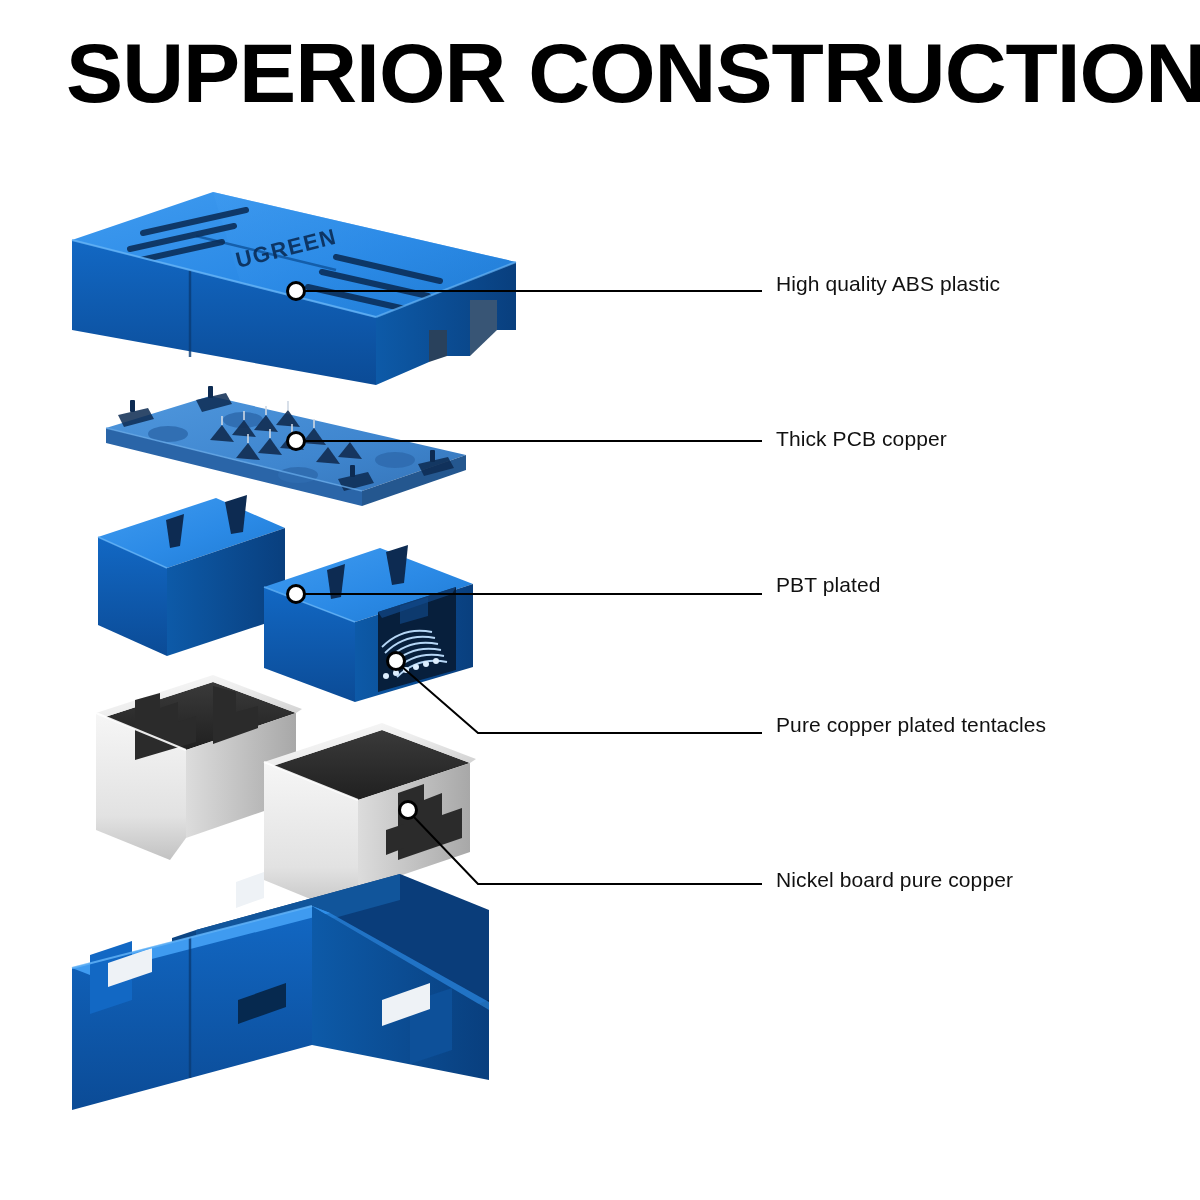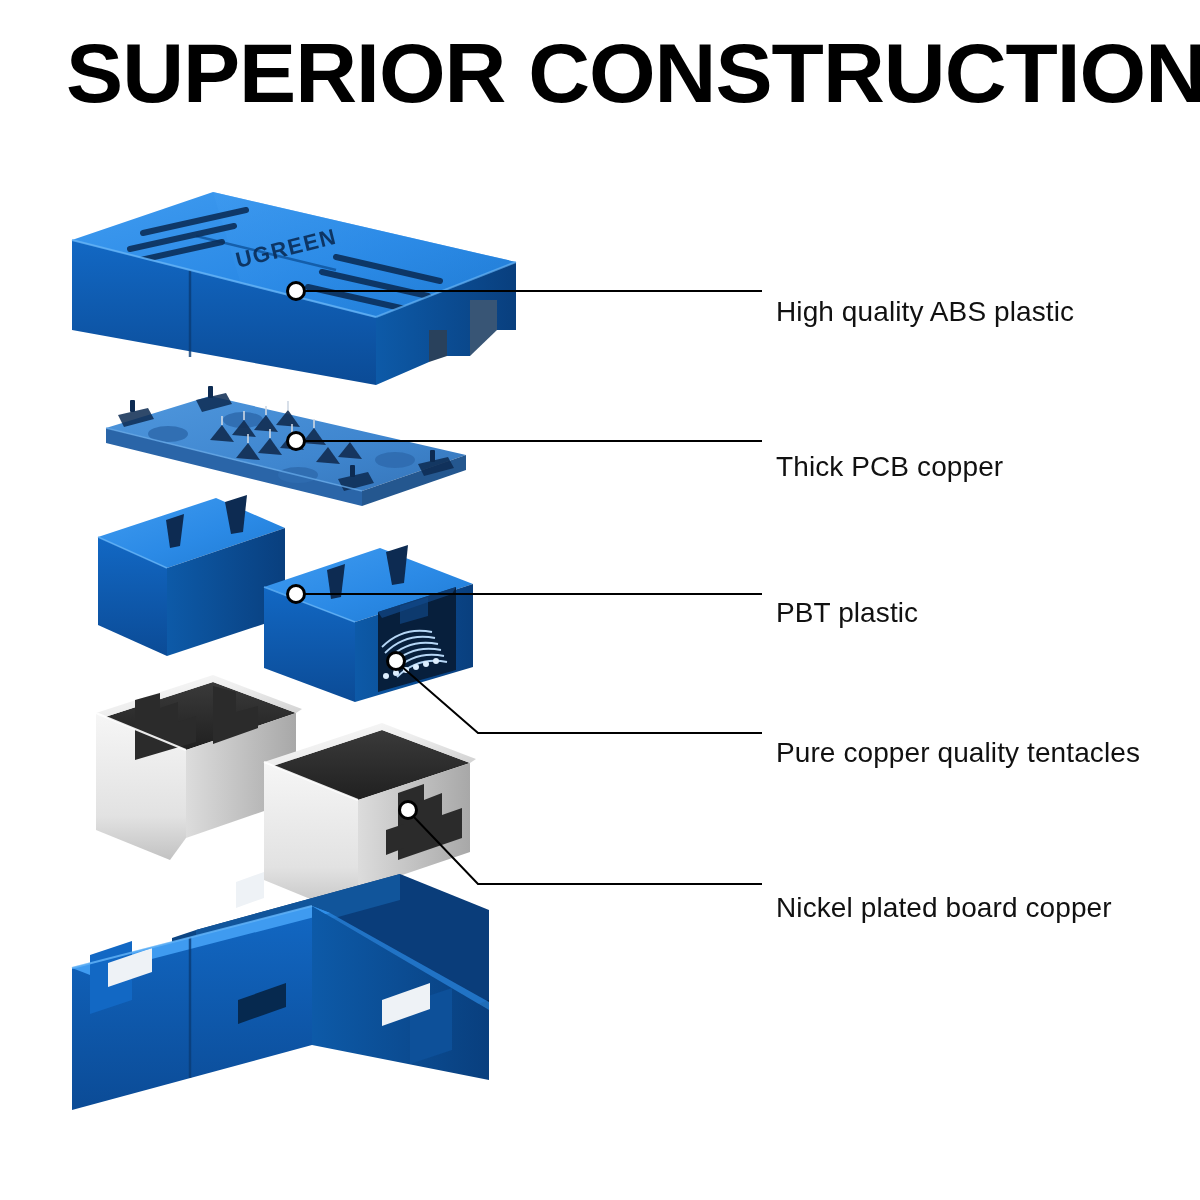--- a/index.html
+++ b/index.html
@@ -46,27 +46,26 @@
     left: 0;
     top: 0;
     width: 1200px;
     height: 1200px;
     display: block;
   }
 
   
   .callout-label {
     position: absolute;
-    font-size: 28px;
+    font-size: 21px;
     line-height: 34px;
     font-weight: 400;
     color: #111111;
     white-space: nowrap;
     letter-spacing: 0.1px;
-    margin-top: 28px;
   }
   #callout-label-0 { left: 776px; top: 267px; }
   #callout-label-1 { left: 776px; top: 422px; }
   #callout-label-2 { left: 776px; top: 568px; }
   #callout-label-3 { left: 776px; top: 708px; }
   #callout-label-4 { left: 776px; top: 863px; }
 </style>
 </head>
 <body>
 
@@ -334,17 +333,17 @@
     <circle cx="408" cy="810" r="8.5" fill="#ffffff" stroke="#000000" stroke-width="3"></circle>
   </g>
 
 </svg>
 </div>
 
 <div id="callout-label-0" class="callout-label">High quality ABS plastic</div>
 
 <div id="callout-label-1" class="callout-label">Thick PCB copper</div>
 
-<div id="callout-label-2" class="callout-label">PBT plastic</div>
-
-<div id="callout-label-3" class="callout-label">Pure copper quality tentacles</div>
-
-<div id="callout-label-4" class="callout-label">Nickel plated board copper</div>
+<div id="callout-label-2" class="callout-label">PBT plated</div>
+
+<div id="callout-label-3" class="callout-label">Pure copper plated tentacles</div>
+
+<div id="callout-label-4" class="callout-label">Nickel board pure copper</div>
 
 </body></html>

